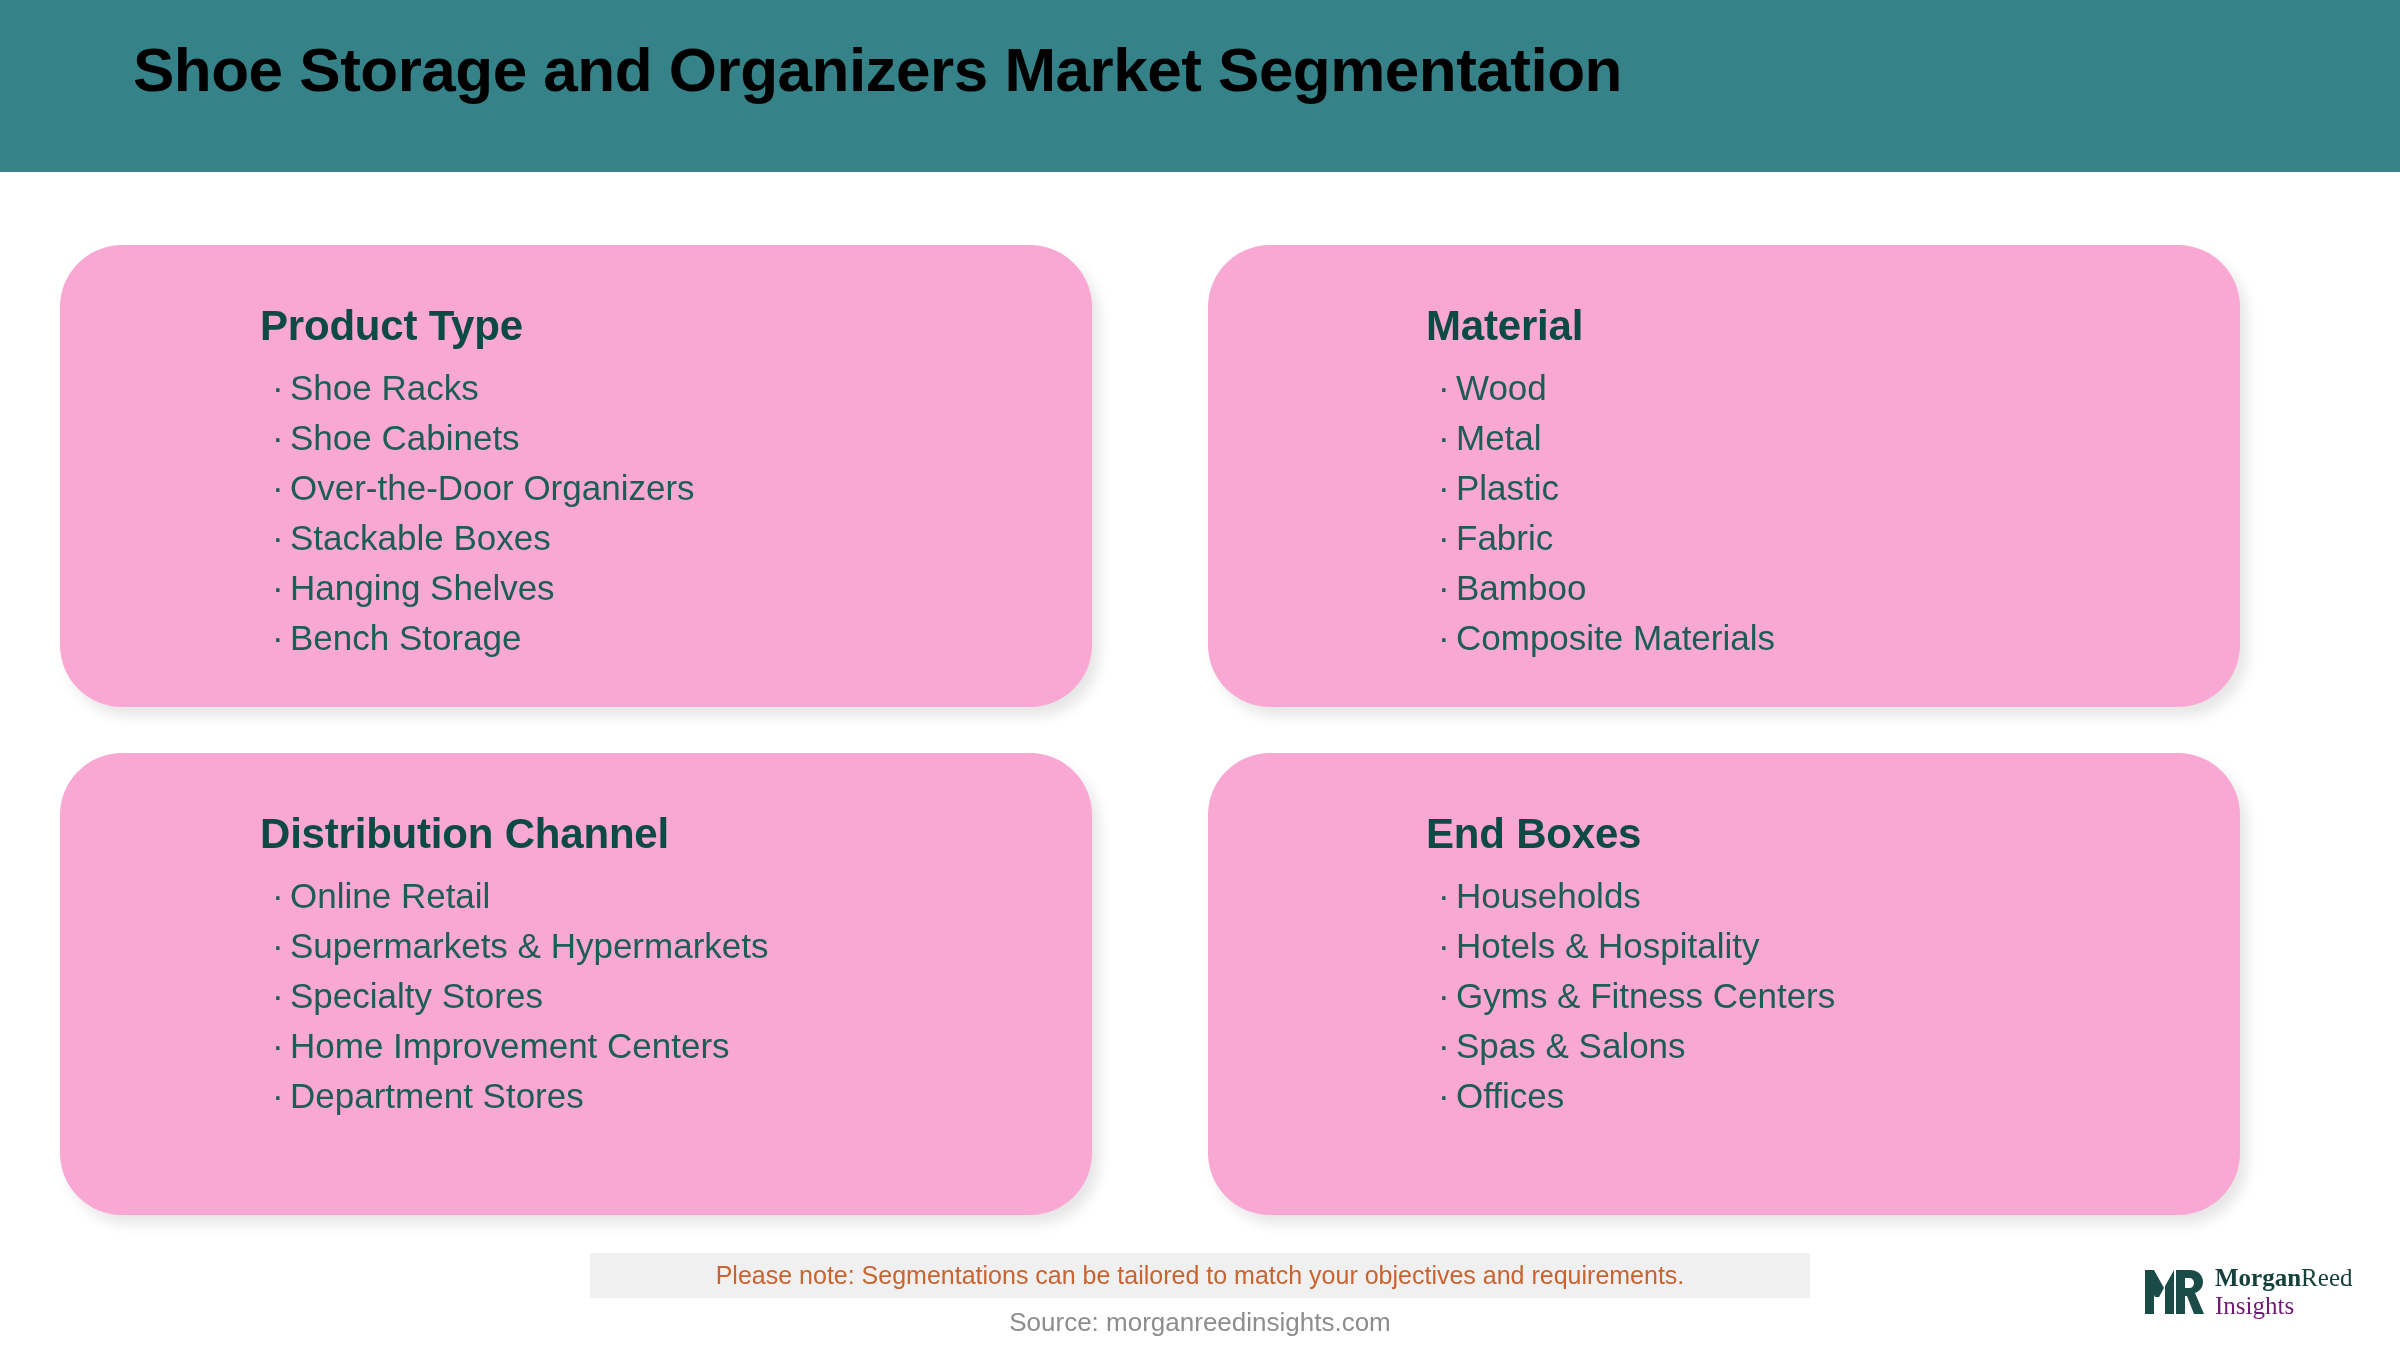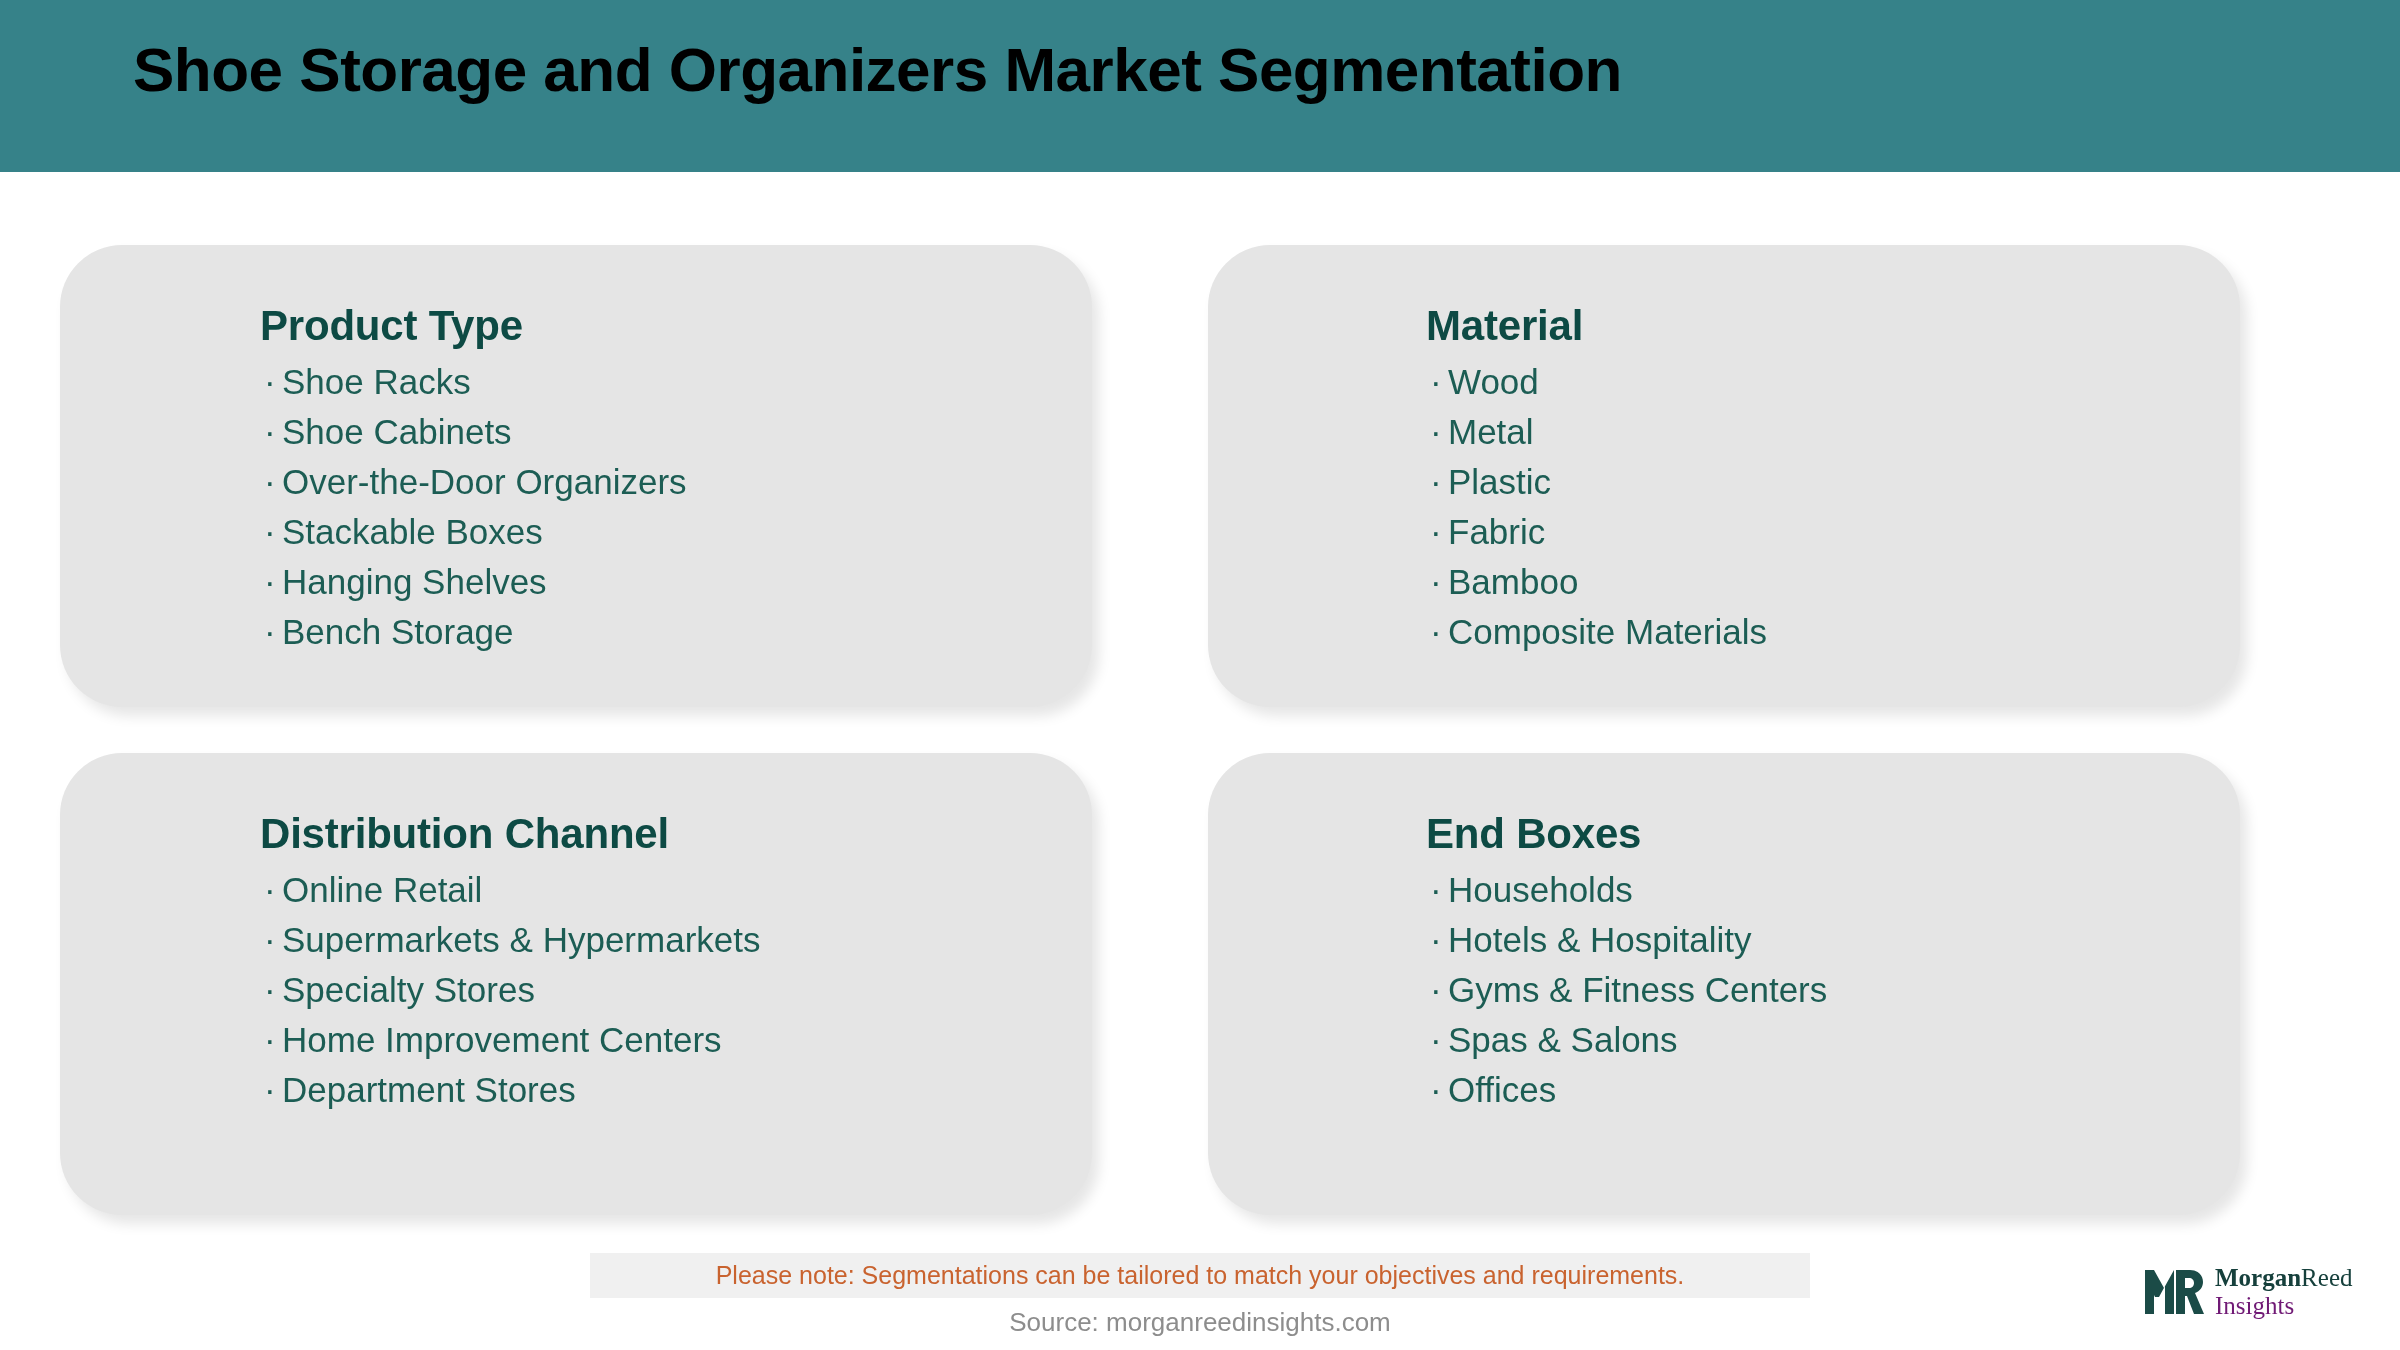--- a/index.html
+++ b/index.html
@@ -40,21 +40,21 @@
   
   .grid {
     position: absolute;
     left: 60px;
     top: 245px;
     width: 2180px;
     height: 970px;
   }
   .card {
     position: absolute;
-    background: #e5e5e5;
+    background: #f9a8d4;
     border-radius: 62px;
     box-shadow: 7px 9px 13px rgba(0,0,0,0.10);
     box-sizing: border-box;
     padding: 0;
   }
   .card-tl { left: 0px;    top: 0px;   width: 1032px; height: 462px; }
   .card-tr { left: 1148px; top: 0px;   width: 1032px; height: 462px; }
   .card-bl { left: 0px;    top: 508px; width: 1032px; height: 462px; }
   .card-br { left: 1148px; top: 508px; width: 1032px; height: 462px; }
 
@@ -71,21 +71,21 @@
     font-size: 42px;
     font-weight: bold;
     color: #0d4a44;
     letter-spacing: -0.2px;
     margin: 0 0 6px 0;
     line-height: 1.18;
     white-space: nowrap;
   }
   .card-list {
     list-style: none;
-    margin: 4px;
+    margin: 12px;
     padding: 0;
   }
   .card-list li {
     font-size: 35px;
     color: #1c5d54;
     line-height: 1.43;
     white-space: nowrap;
     font-weight: 400;
   }
   .card-list li .bullet {

